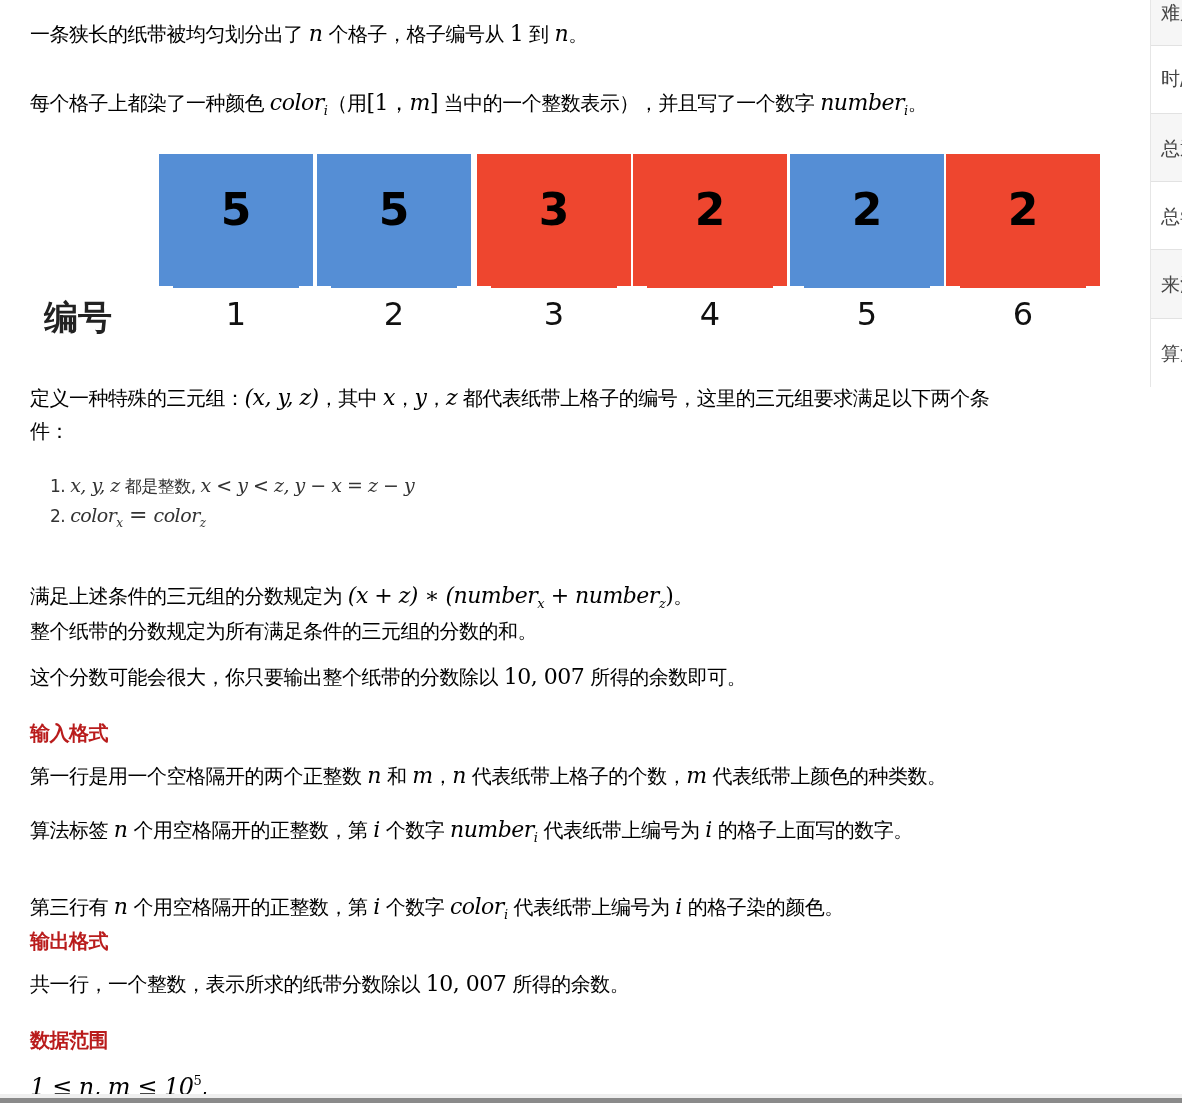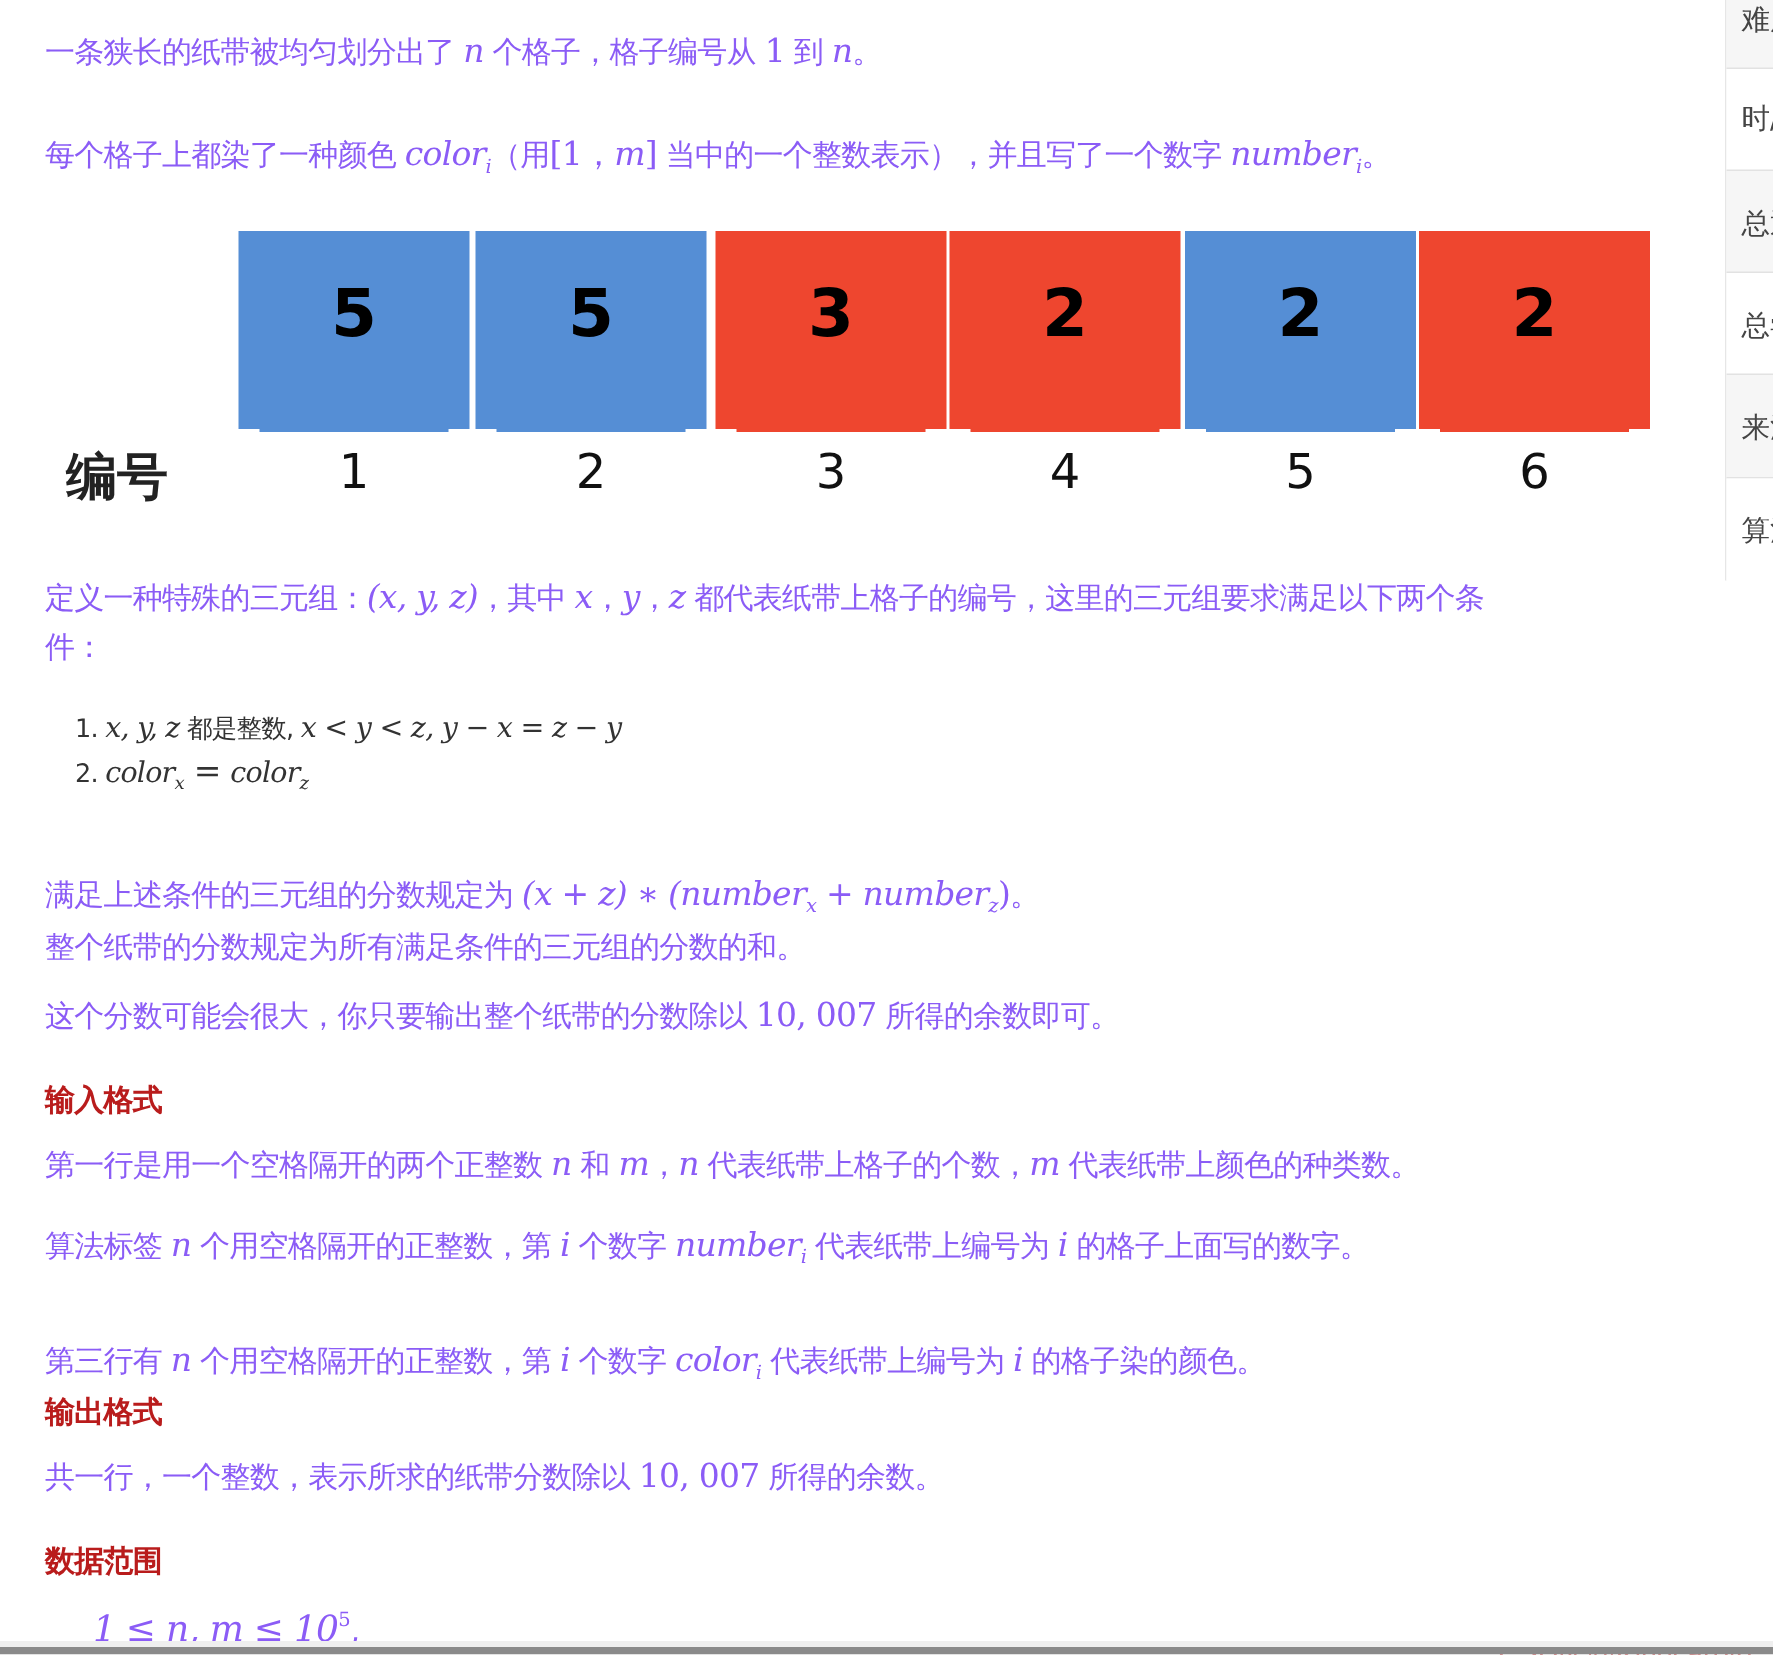--- a/index.html
+++ b/index.html
@@ -1,20 +1,20 @@
 <!DOCTYPE html>
 <html><head>
   <meta charset="utf-8">
   <style>
     * { box-sizing: border-box; margin: 0; padding: 0; }
     html, body { width: 1182px; height: 1103px; overflow: hidden; background: #ffffff; }
     body { position: relative; font-family: "DejaVu Sans", "Liberation Sans", sans-serif; color: #333333; }
 
     .content { position: absolute; left: 30px; top: 0; width: 1090px; }
-    .p { position: absolute; left: 0; font-size: 20px; line-height: 30px; color: #8b5cf6; white-space: nowrap; letter-spacing: -0.5px; }
+    .p { position: absolute; left: 0; font-size: 20px; line-height: 30px; color: #000000; white-space: nowrap; letter-spacing: -0.5px; }
     .m { font-family: "DejaVu Serif", "Liberation Serif", serif; font-style: italic; font-size: 22px; }
     .mr { font-family: "DejaVu Serif", "Liberation Serif", serif; font-size: 22px; }
     .sub { font-size: 13px; vertical-align: -5px; font-style: italic; font-family: "DejaVu Serif", "Liberation Serif", serif; }
     .sup { font-size: 13px; vertical-align: 10px; font-family: "DejaVu Serif", "Liberation Serif", serif; }
     .h { position: absolute; left: 0; font-size: 20px; font-weight: bold; color: #b91c1c; letter-spacing: -0.5px; }
 
     .list { position: absolute; left: 20px; font-size: 17px; line-height: 30px; color: #333; white-space: nowrap; letter-spacing: -0.5px; }
     .list .m { font-size: 19px; }
     .list .sub { font-size: 12px; }
 
@@ -153,21 +153,21 @@
   </div>
 
   <div class="h" style="top:928px;">输出格式</div>
   <div class="p" style="top:969px;">
     <span>共一行，一个整数，表示所求的纸带分数除以</span>
     <span class="mr">10, 007</span>
     <span>所得的余数。</span>
   </div>
 
   <div class="h" style="top:1027px;">数据范围</div>
-  <div class="p" style="top:1066px; font-size:24px;margin-left:32px;">
+  <div class="p" style="top:1066px; font-size:24px;">
     <span class="m" style="font-size:24px;">1 ≤ n, m ≤ 10</span><span class="sup">5</span><span class="mr">,</span>
   </div>
 </div>
 
 <div class="sidebar">
   <div class="sb-row gray" style="top:0; height:46px;">
       <span style="top:0px;">难度</span>
     </div>
   <div class="sb-row white" style="top:46px; height:68px;">
       <span style="top:20px;">时/空限制</span>

